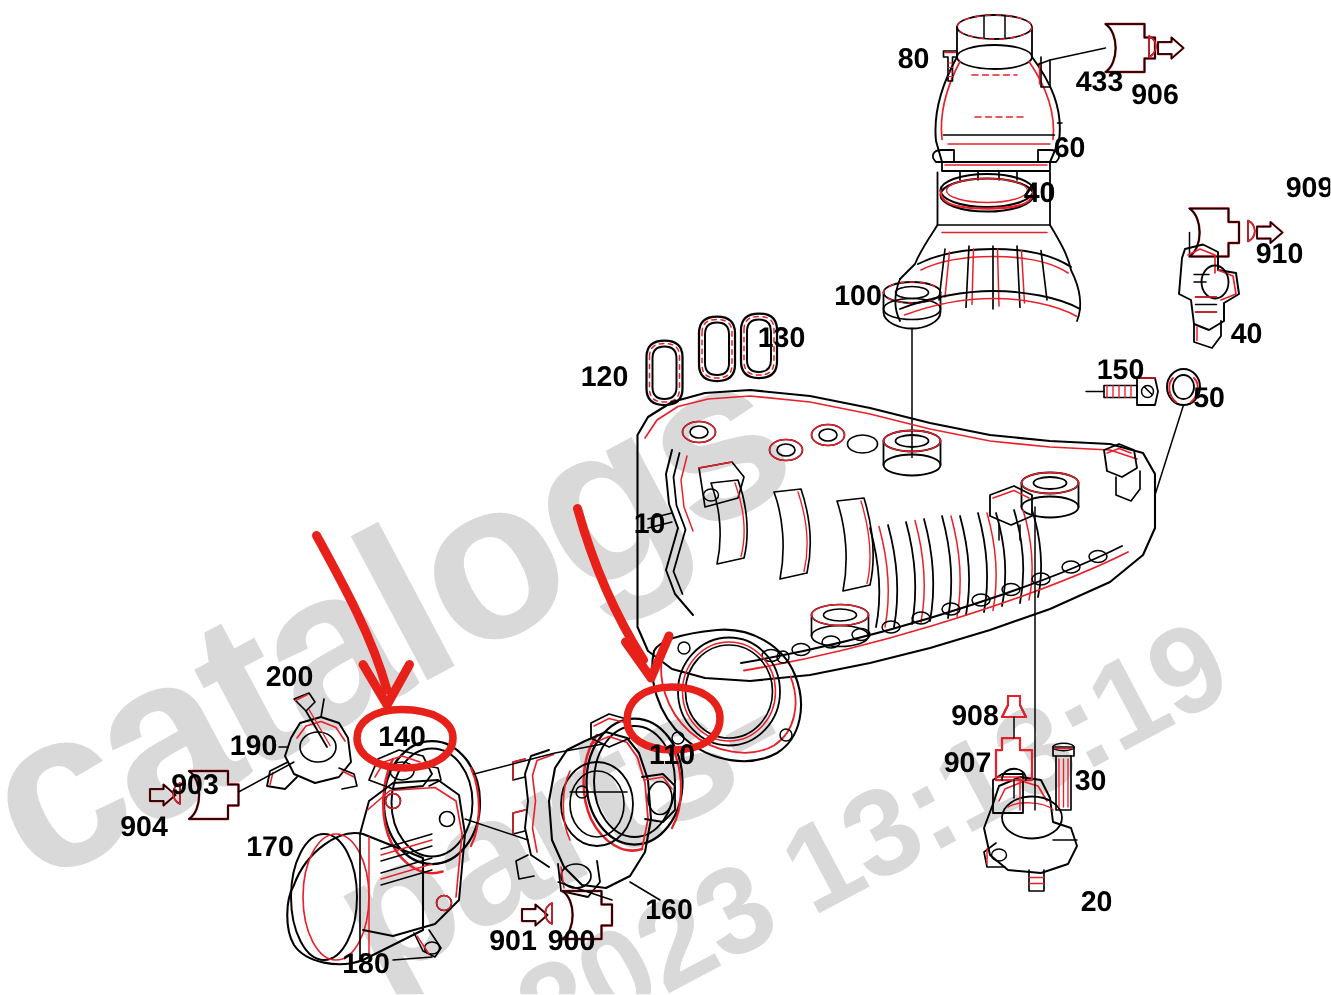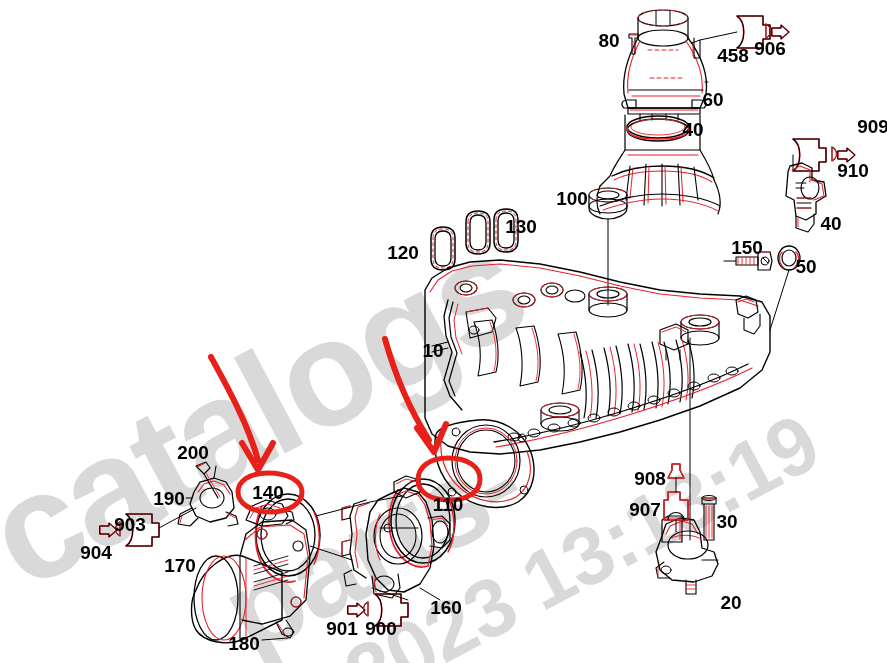--- a/index.html
+++ b/index.html
@@ -542,22 +542,22 @@
 
       <g>
         <path d="M448,458 C428,458 418,468 418,480 C418,492 430,500 449,500
                  C469,500 480,491 480,479 C480,467 468,458 448,458 Z" stroke-width="5"></path>
       </g>
     </g>
   </svg>
 
   <div id="labels">
       <div class="lbl" style="left: 609px; top: 40px; transform: translate(-50%, -50%);">80</div>
-      <div class="lbl" style="left: 733px; top: 55px; transform: translate(-50%, -50%);">458</div>
-      <div class="lbl" style="left: 770px; top: 48px; transform: translate(-50%, -50%);">906</div>
+      <div class="lbl" style="left: 733px; top: 55px; transform: translate(-50%, -50%);">433</div>
+      <div class="lbl" style="left: 770px; top: 64px; transform: translate(-50%, -50%);">906</div>
       <div class="lbl" style="left: 713px; top: 83px; transform: translate(-50%, -50%); margin-top: 16px;">60</div>
       <div class="lbl" style="left: 693px; top: 129px; transform: translate(-50%, -50%);">40</div>
       <div class="lbl" style="left: 825px; top: 126px; transform: translate(-50%, -50%); margin-left: 48px;">909</div>
       <div class="lbl" style="left: 853px; top: 170px; transform: translate(-50%, -50%);">910</div>
       <div class="lbl" style="left: 831px; top: 223px; transform: translate(-50%, -50%);">40</div>
       <div class="lbl" style="left: 572px; top: 198px; transform: translate(-50%, -50%);">100</div>
       <div class="lbl" style="left: 521px; top: 226px; transform: translate(-50%, -50%);">130</div>
       <div class="lbl" style="left: 403px; top: 252px; transform: translate(-50%, -50%);">120</div>
       <div class="lbl" style="left: 747px; top: 247px; transform: translate(-50%, -50%);">150</div>
       <div class="lbl" style="left: 806px; top: 266px; transform: translate(-50%, -50%);">50</div>

